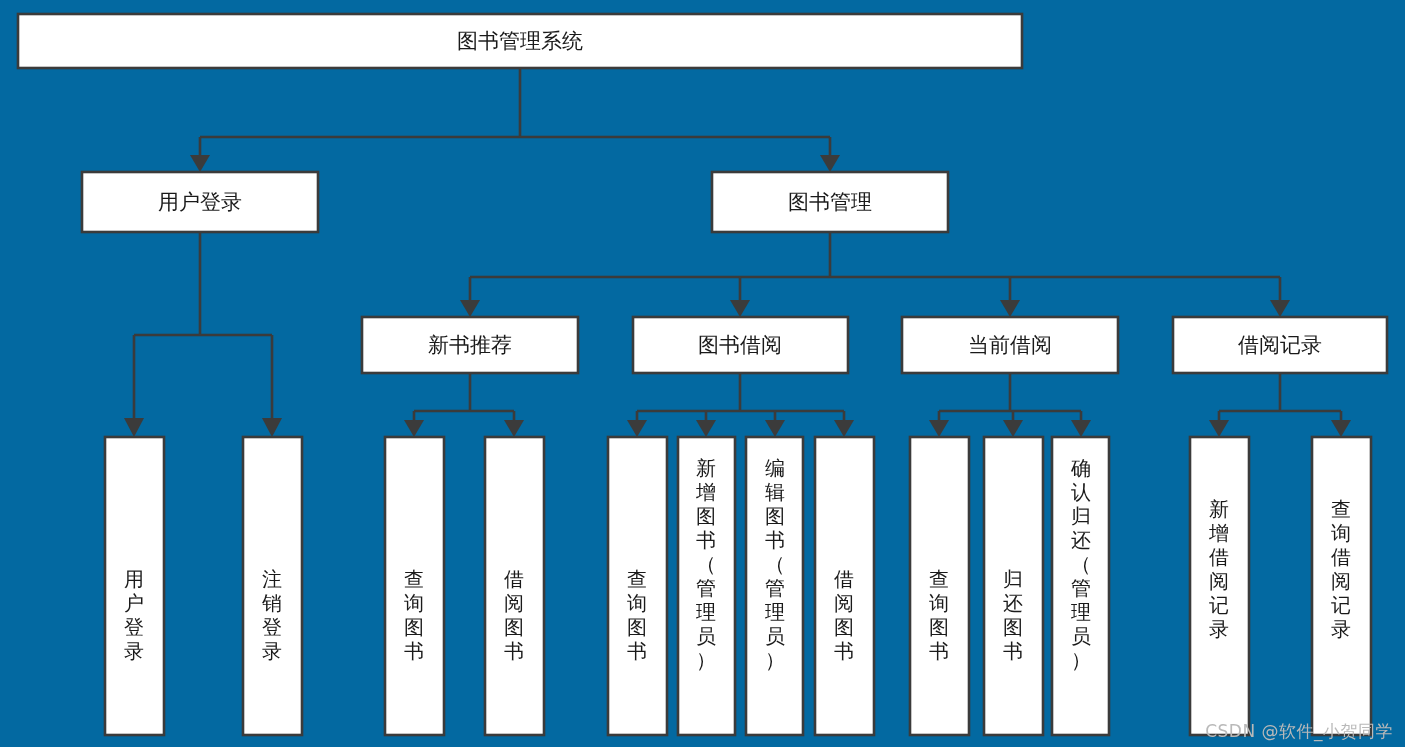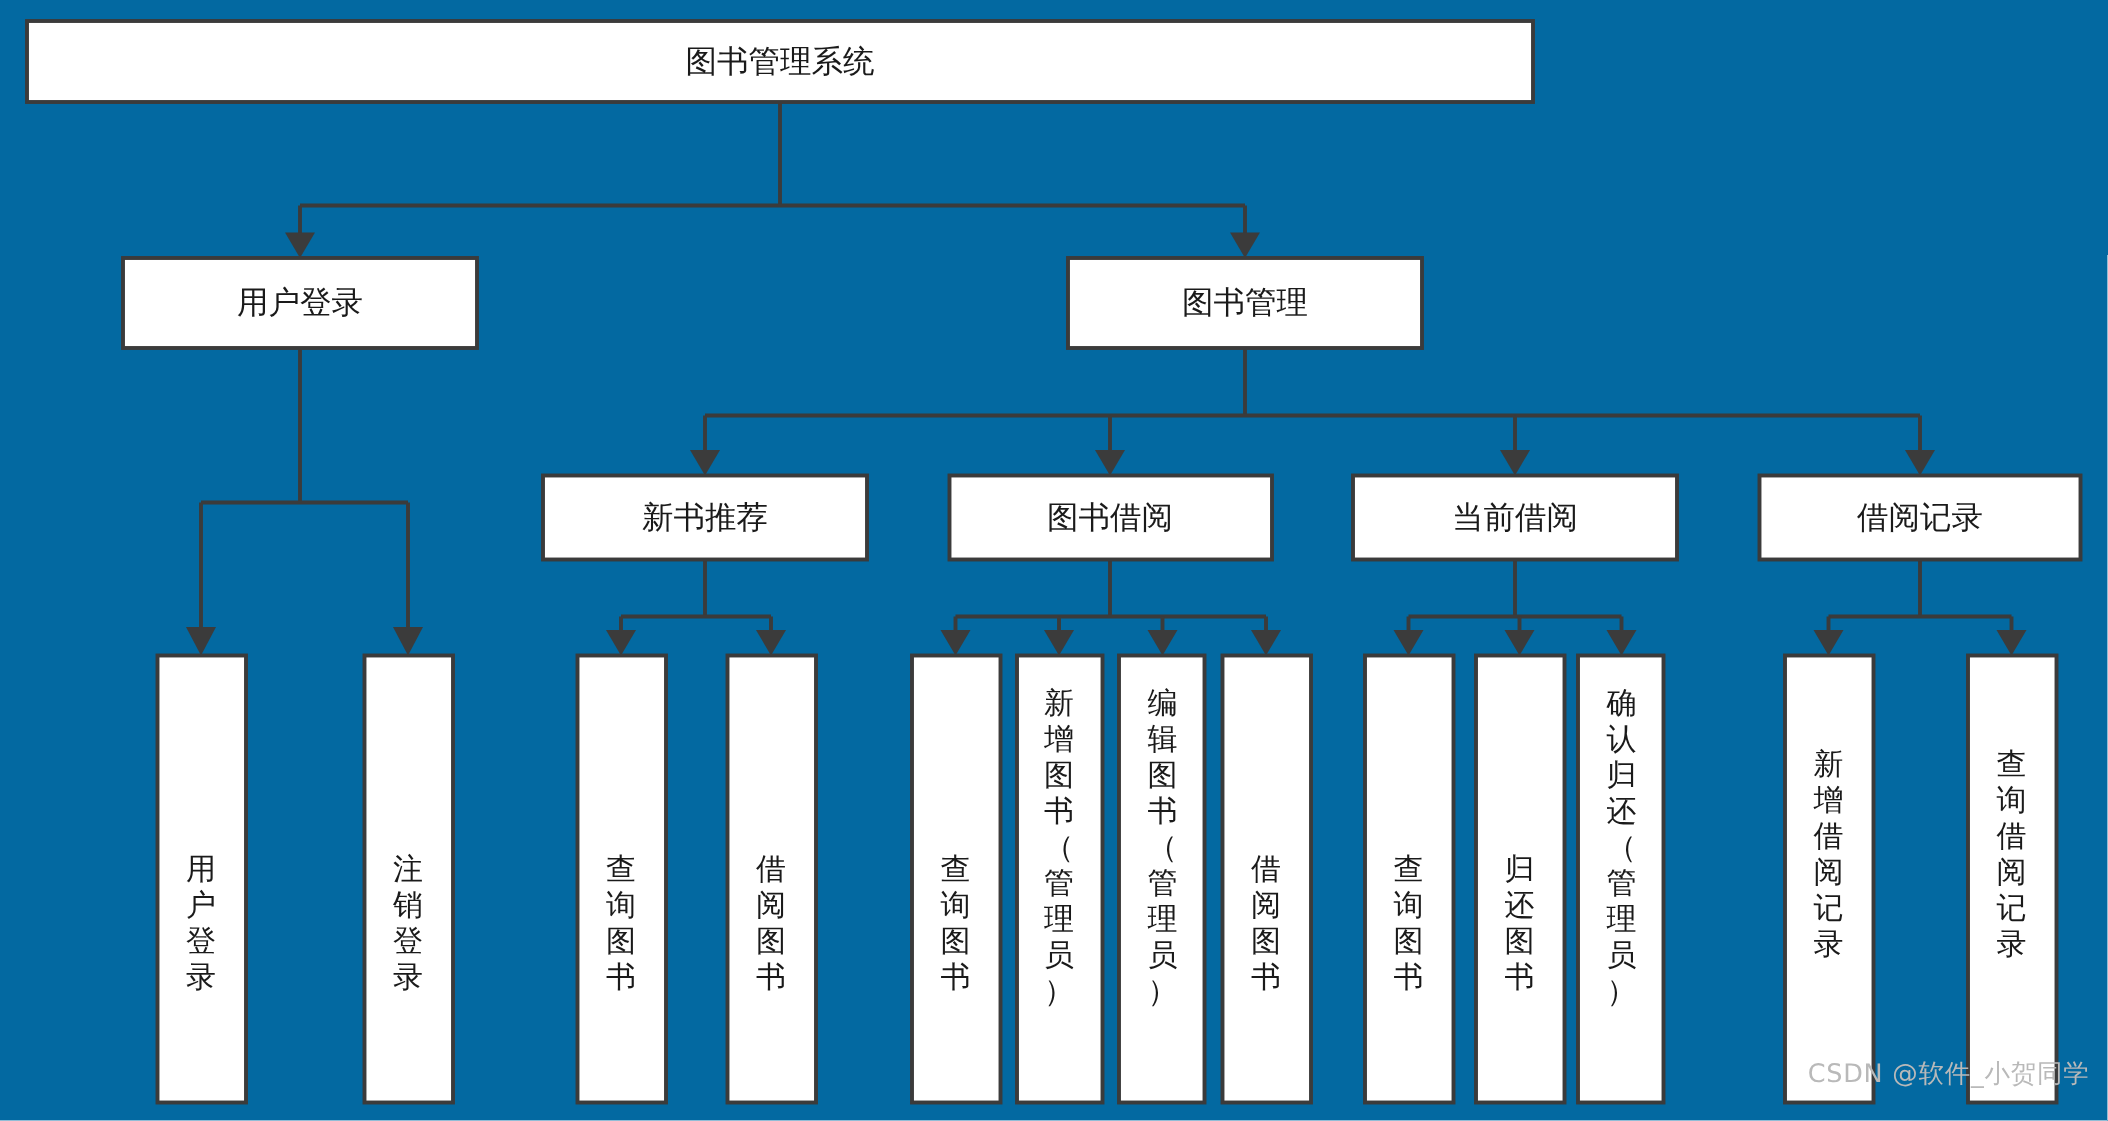--- a/index.html
+++ b/index.html
@@ -55,21 +55,21 @@
   }
   .leaf-label {
     font-family: "DejaVu Sans", "Liberation Sans", sans-serif;
     font-size: 20px;
     fill: #1a1a1a;
     text-anchor: middle;
   }
   .watermark {
     position: absolute;
     right: 12px;
-    bottom: 20px;
+    bottom: 4px;
     font-family: "DejaVu Sans", "Liberation Sans", sans-serif;
     font-size: 17px;
     color: #b9b9b9;
     letter-spacing: 0.5px;
     white-space: nowrap;
     user-select: none;
   }
 </style>
 </head>
 <body>

